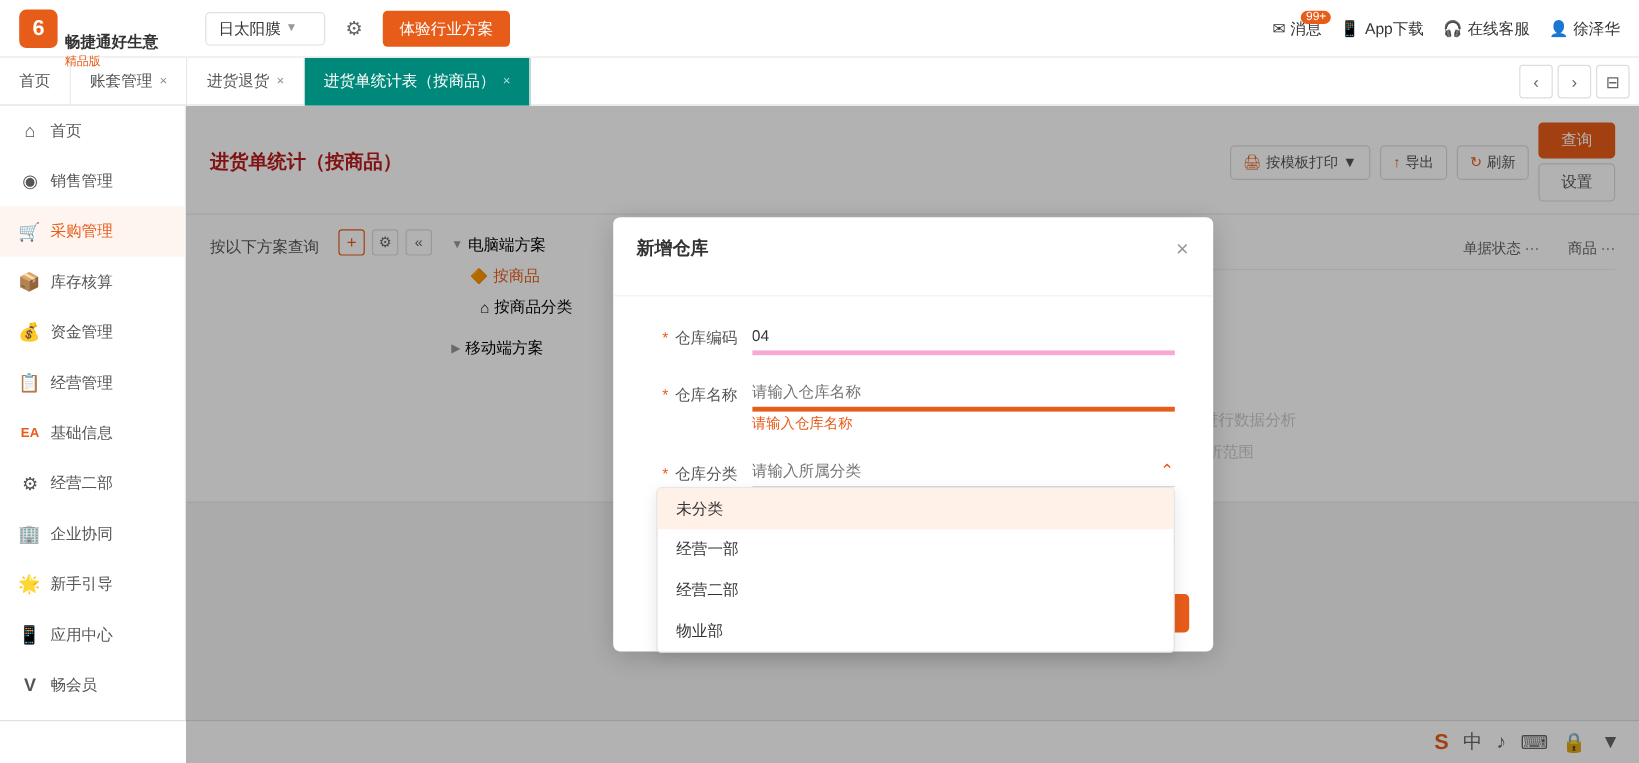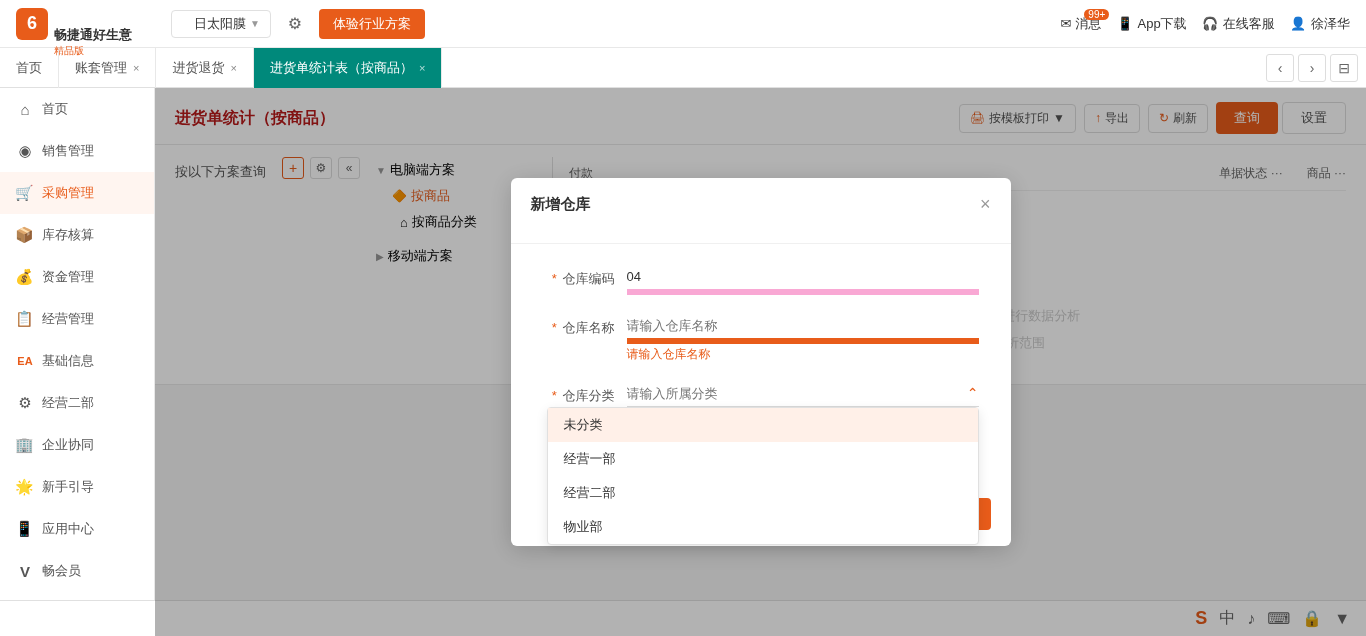--- a/index.html
+++ b/index.html
@@ -8,21 +8,21 @@
     
     .top-header {
       display: flex; align-items: center; background: #fff; height: 48px;
       padding: 0 16px; border-bottom: 1px solid #e8e8e8; position: relative; z-index: 10;
     }
     .logo-area { display: flex; align-items: center; width: 155px; gap: 6px; }
     .logo-icon { width: 32px; height: 32px; background: #e85c1a; border-radius: 6px; display: flex; align-items: center; justify-content: center; color: #fff; font-size: 18px; font-weight: bold; }
     .logo-text { display: flex; flex-direction: column; margin-top: 36px; }
     .logo-title { font-size: 13px; font-weight: bold; color: #333; }
     .logo-subtitle { font-size: 10px; color: #e85c1a; }
-    .store-selector { display: flex; align-items: center; gap: 4px; padding: 4px 10px; border: 1px solid #e0e0e0; border-radius: 4px; cursor: pointer; color: #333; font-size: 13px; min-width: 100px; justify-content: flex-end; }
+    .store-selector { display: flex; align-items: center; gap: 4px; padding: 4px 10px; border: 1px solid #e0e0e0; border-radius: 4px; cursor: pointer; color: #333; font-size: 13px; min-width: 100px; }
     .store-selector .chevron { color: #999; font-size: 10px; }
     .header-settings-btn { width: 32px; height: 32px; display: flex; align-items: center; justify-content: center; color: #666; font-size: 16px; cursor: pointer; margin-left: 8px; }
     .trial-btn { background: #e85c1a; color: #fff; border: none; border-radius: 4px; padding: 6px 14px; font-size: 13px; cursor: pointer; margin-left: 8px; }
     .header-right { margin-left: auto; display: flex; align-items: center; gap: 16px; }
     .header-icon-item { display: flex; align-items: center; gap: 4px; color: #333; cursor: pointer; font-size: 13px; position: relative; }
     .badge { background: #e85c1a; color: #fff; border-radius: 10px; padding: 0 4px; font-size: 10px; position: absolute; top: -6px; right: -8px; min-width: 16px; text-align: center; }
     .user-name { color: #333; font-size: 13px; }
 
     
     .tab-bar {
@@ -73,21 +73,21 @@
 
     
     .modal { background: #fff; border-radius: 6px; width: 500px; box-shadow: 0 4px 24px rgba(0,0,0,0.18); position: relative; }
     .modal-header { display: flex; align-items: center; justify-content: space-between; padding: 16px 20px 28px; border-bottom: 1px solid #f0f0f0; }
     .modal-title { font-size: 15px; font-weight: bold; color: #333; }
     .modal-close { color: #999; cursor: pointer; font-size: 18px; }
     .modal-body { padding: 20px 32px 16px; }
     .form-row { display: flex; align-items: flex-start; margin-bottom: 18px; gap: 12px; }
     .form-label { width: 72px; text-align: right; color: #555; font-size: 13px; flex-shrink: 0; padding-top: 6px; }
     .required-star { color: #e85c1a; margin-right: 2px; }
-    .form-input { flex: 1; border: none; border-bottom: 6px solid #f9a8d4; padding: 5px 0; font-size: 13px; color: #333; outline: none; }
+    .form-input { flex: 1; border: none; border-bottom: 4px solid #f9a8d4; padding: 5px 0; font-size: 13px; color: #333; outline: none; }
     .form-input.error { border-bottom-color: #e85c1a; }
     .error-msg { color: #e85c1a; font-size: 12px; margin-top: 2px; display: block; }
     .form-input-wrap { flex: 1; display: flex; flex-direction: column; }
     .select-wrap { flex: 1; position: relative; }
     .select-input { width: 100%; border: none; border-bottom: 1px solid #d9d9d9; padding: 5px 0; font-size: 13px; color: #999; outline: none; background: transparent; cursor: pointer; }
     .select-arrow { position: absolute; right: 0; top: 4px; color: #e85c1a; font-size: 14px; cursor: pointer; }
     .dropdown-list { position: absolute; top: 100%; left: -80px; right: 0; background: #fff; border: 1px solid #e0e0e0; border-radius: 4px; box-shadow: 0 4px 12px rgba(0,0,0,0.1); z-index: 200; min-width: 270px; }
     .dropdown-item { padding: 8px 16px; cursor: pointer; color: #333; font-size: 13px; }
     .dropdown-item.selected { background: #fff0e8; }
     .modal-footer { display: flex; justify-content: flex-end; padding: 8px 20px 16px; gap: 10px; }
@@ -235,21 +235,21 @@
           <span>▼</span>
         </div>
         <div class="action-btn">
           <span class="icon">↑</span>
           <span>导出</span>
         </div>
         <div class="action-btn">
           <span class="icon">↻</span>
           <span>刷新</span>
         </div>
-        <div style="display:flex; flex-direction:row; gap:4px;">
+        <div style="display:flex; flex-direction:column; gap:4px;">
           <button class="query-btn">查询</button>
           <button class="set-btn">设置</button>
         </div>
       </div>
     </div>
 
     <div class="filter-area">
       <span class="filter-label">按以下方案查询</span>
       <div style="display:flex; align-items:center; gap:6px;">
         <div class="add-btn-sm">+</div>

